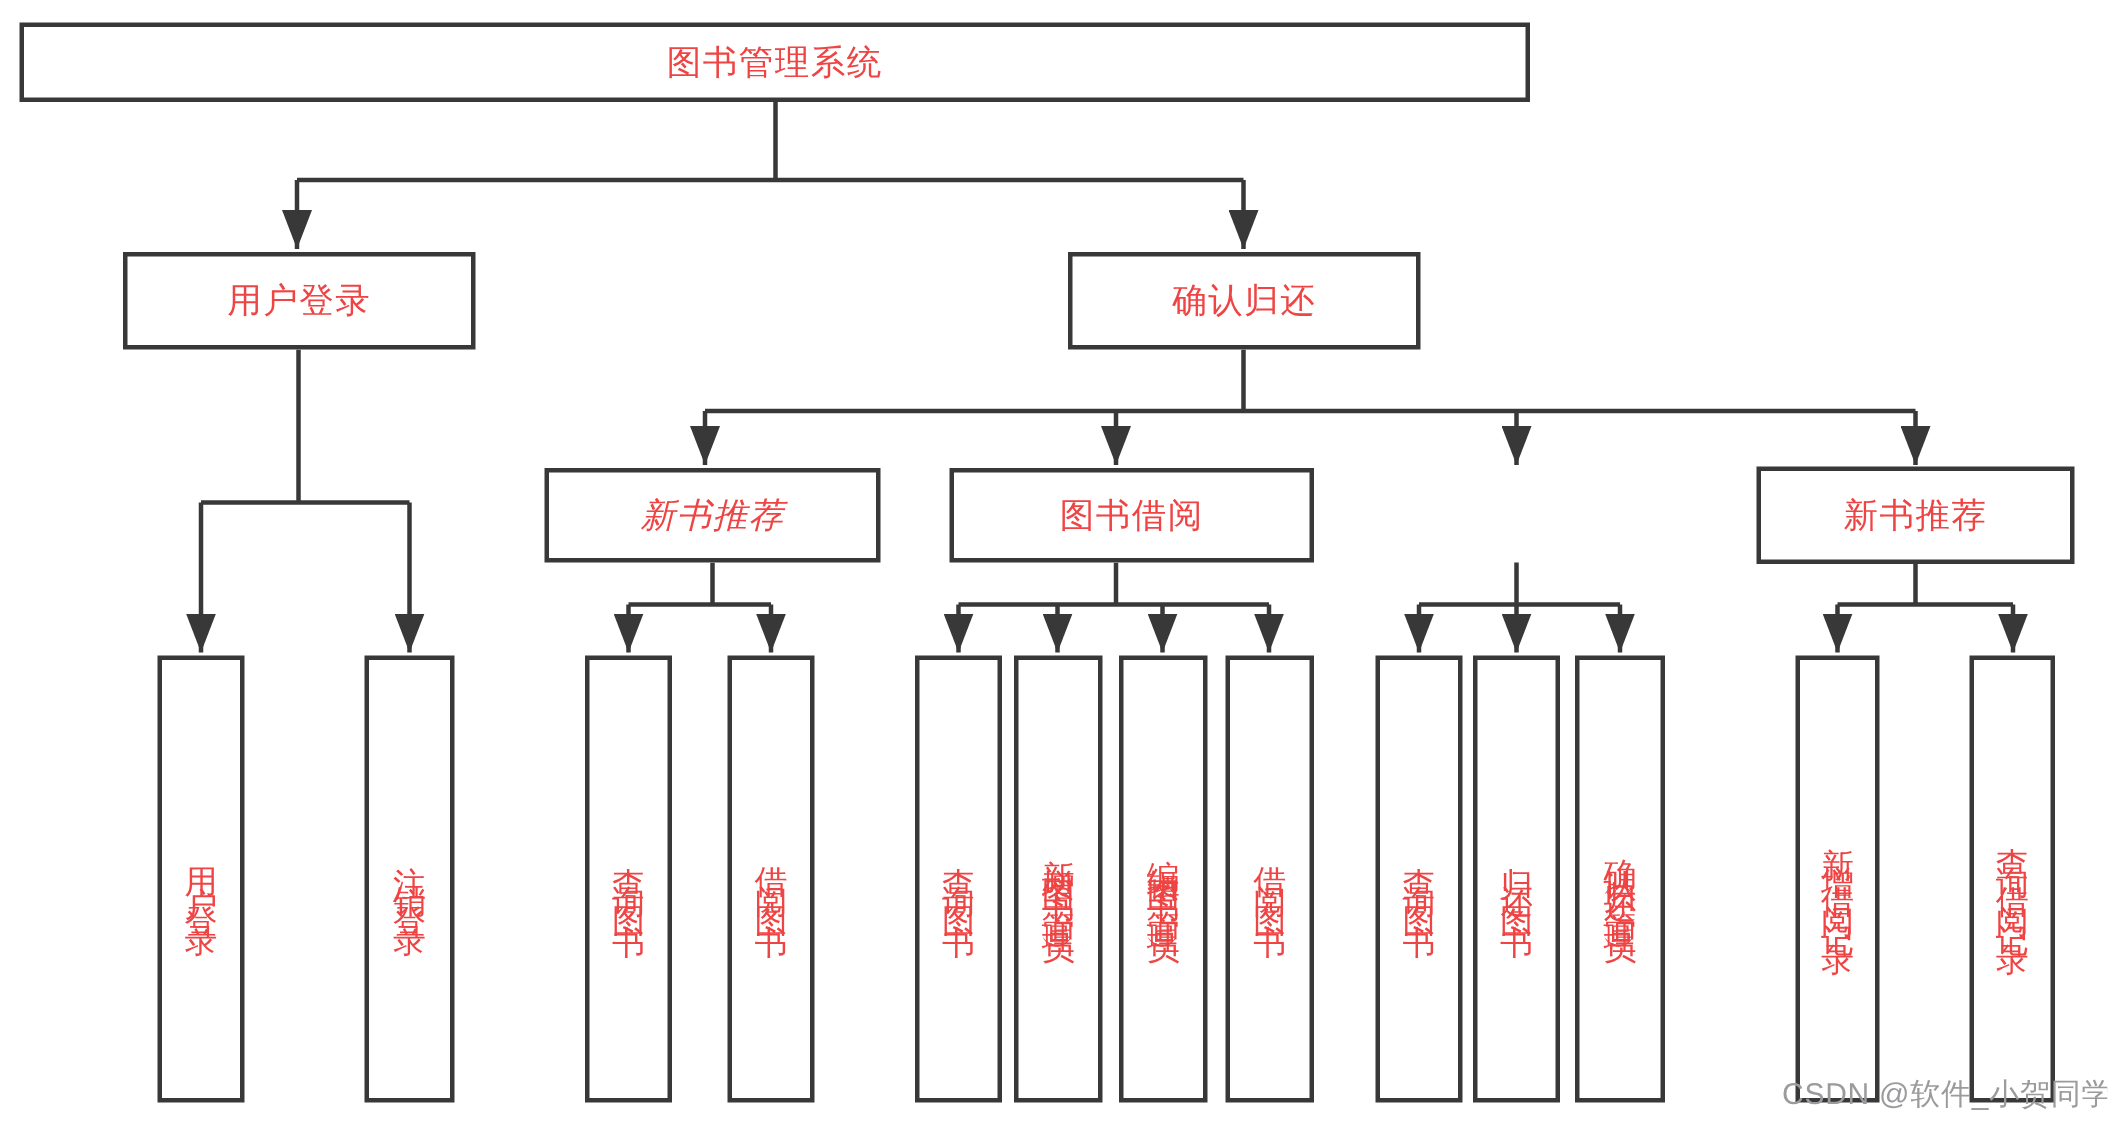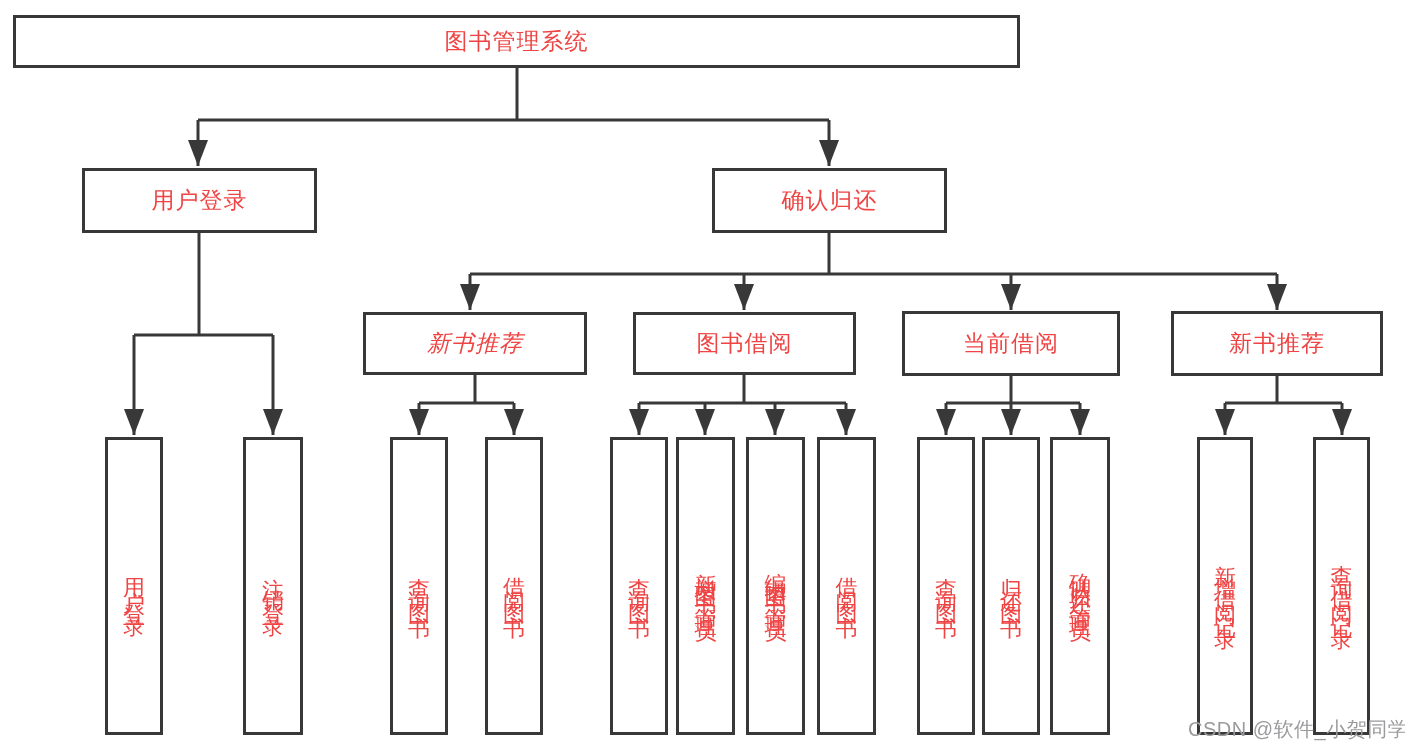--- a/index.html
+++ b/index.html
@@ -79,22 +79,21 @@
       <path d="M1342 403 V435" marker-end="url(#arw)"></path>
     </g>
   </svg>
 
   <div class="box" style="left:13px;top:15px;width:1007px;height:53px;">图书管理系统</div>
 
   <div class="box" style="left:82px;top:168px;width:235px;height:65px;">用户登录</div>
   <div class="box" style="left:712px;top:168px;width:235px;height:65px;">确认归还</div>
 
   <div class="box" style="left:363px;top:312px;width:224px;height:63px;font-style:italic;">新书推荐</div>
-  <div class="box" style="left:633px;top:312px;width:223px;height:63px;">图书借阅</div>
-  <div class="box" style="left:902px;top:311px;width:218px;height:65px;">当前借阅</div>
+  <div class="box" style="left:633px;top:312px;width:243px;height:63px;">图书借阅</div>
   <div class="box" style="left:1171px;top:311px;width:212px;height:65px;">新书推荐</div>
 
   <div class="box leaf" style="left:105px;top:437px;width:58px;height:298px;">用户登录</div>
   <div class="box leaf" style="left:243px;top:437px;width:60px;height:298px;">注销登录</div>
 
   <div class="box leaf" style="left:390px;top:437px;width:58px;height:298px;">查询图书</div>
   <div class="box leaf" style="left:485px;top:437px;width:58px;height:298px;">借阅图书</div>
 
   <div class="box leaf" style="left:610px;top:437px;width:58px;height:298px;">查询图书</div>
   <div class="box leaf leaf-long" style="left:676px;top:437px;width:59px;height:298px;">新增图书（管理员）</div>

